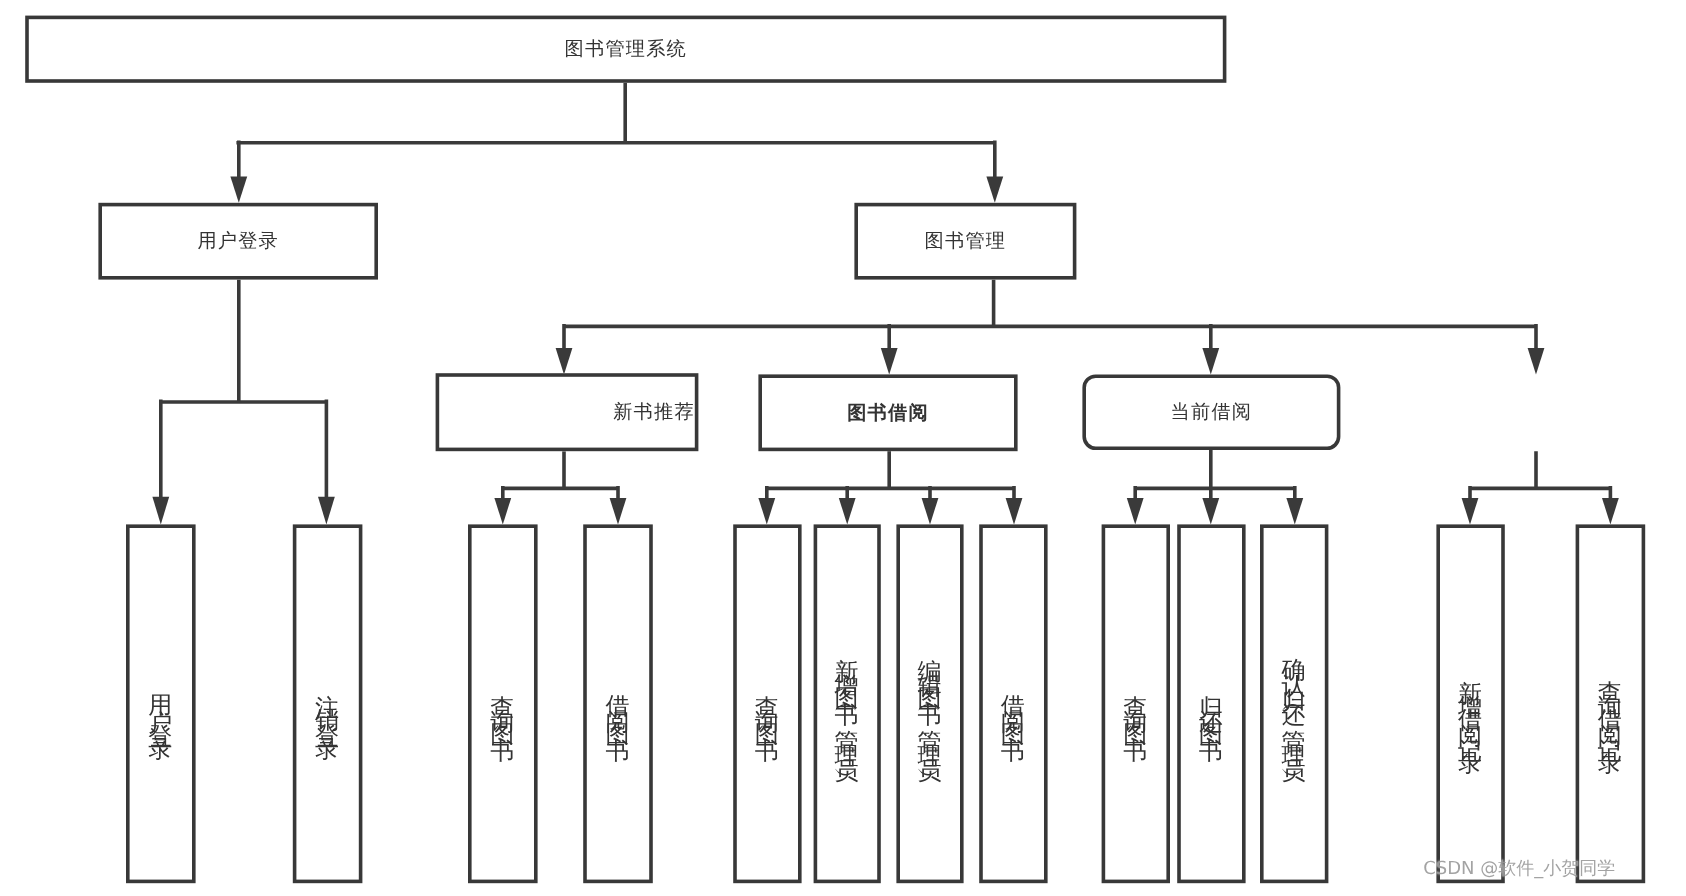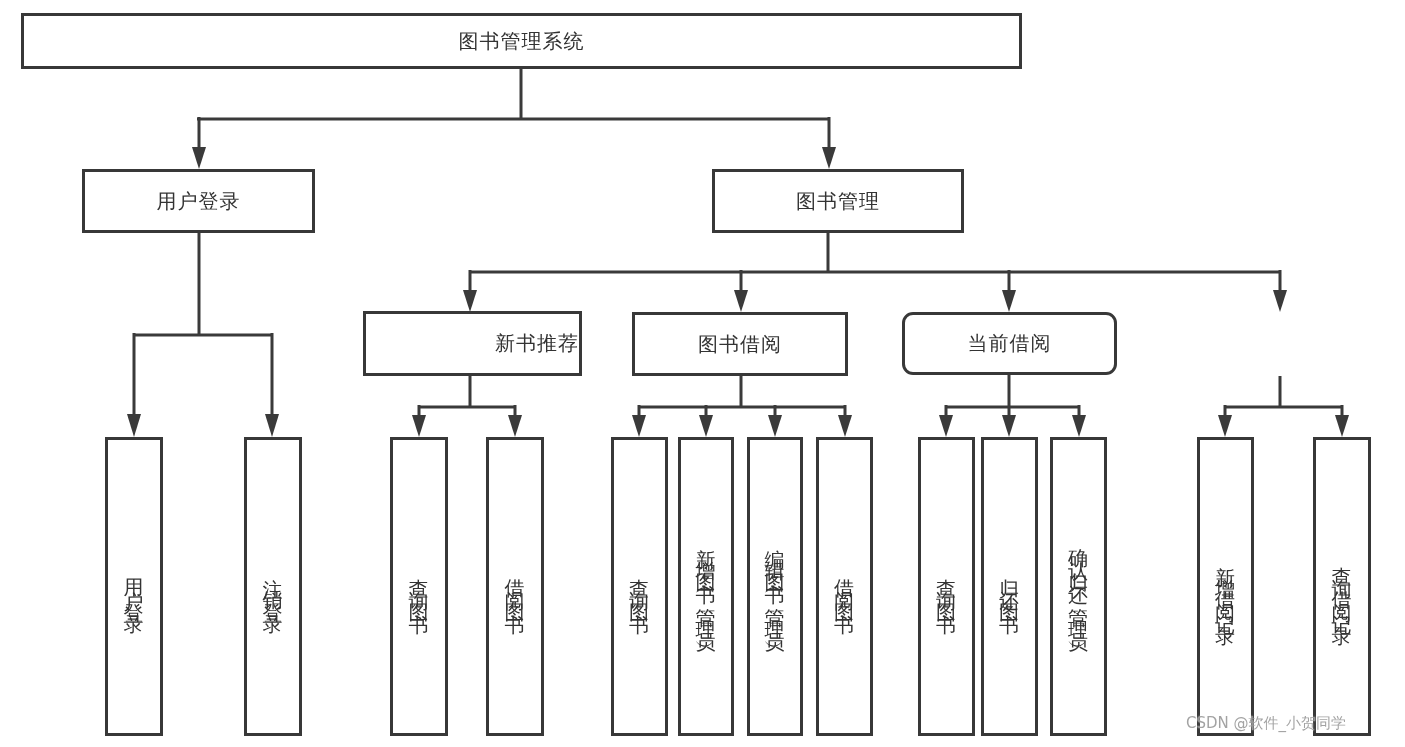--- a/index.html
+++ b/index.html
@@ -11,21 +11,21 @@
     box-sizing:border-box;
     background:#ffffff;
     border:3px solid #383838;
     display:flex;
     align-items:center;
     justify-content:center;
     z-index:2;
     color:#333333;
   }
   .hlabel{
-    font-size:20px;
+    font-size:16px;
     letter-spacing:1px;
     color:#333333;
     white-space:nowrap;
   }
   .vlabel{
     writing-mode:vertical-rl;
     text-orientation:mixed;
     font-size:20px;
     line-height:1;
     letter-spacing:12px;
@@ -96,28 +96,28 @@
     </g>
   </svg>
 
   <div class="box" style="left:21px;top:13px;width:1001px;height:56px;">
     <span class="hlabel">图书管理系统</span>
   </div>
 
   <div class="box" style="left:82px;top:169px;width:233px;height:64px;">
     <span class="hlabel">用户登录</span>
   </div>
-  <div class="box" style="left:712px;top:169px;width:252px;height:64px;font-family:Liberation Mono, monospace;">
+  <div class="box" style="left:712px;top:169px;width:185px;height:64px;font-family:Liberation Mono, monospace;">
     <span class="hlabel">图书管理</span>
   </div>
 
   <div class="box" style="left:363px;top:311px;width:219px;height:65px;justify-content:flex-end;">
     <span class="hlabel">新书推荐</span>
   </div>
-  <div class="box" style="left:632px;top:312px;width:216px;height:64px;">
+  <div class="box" style="left:632px;top:312px;width:216px;height:64px;font-weight:bold;">
     <span class="hlabel">图书借阅</span>
   </div>
   <div class="box" style="left:902px;top:312px;width:215px;height:63px;border-radius:11px;">
     <span class="hlabel">当前借阅</span>
   </div>
 
   <div class="box" style="left:105px;top:437px;width:58px;height:299px;">
     <span class="vlabel">用户登录</span>
   </div>
   <div class="box" style="left:244px;top:437px;width:58px;height:299px;">

